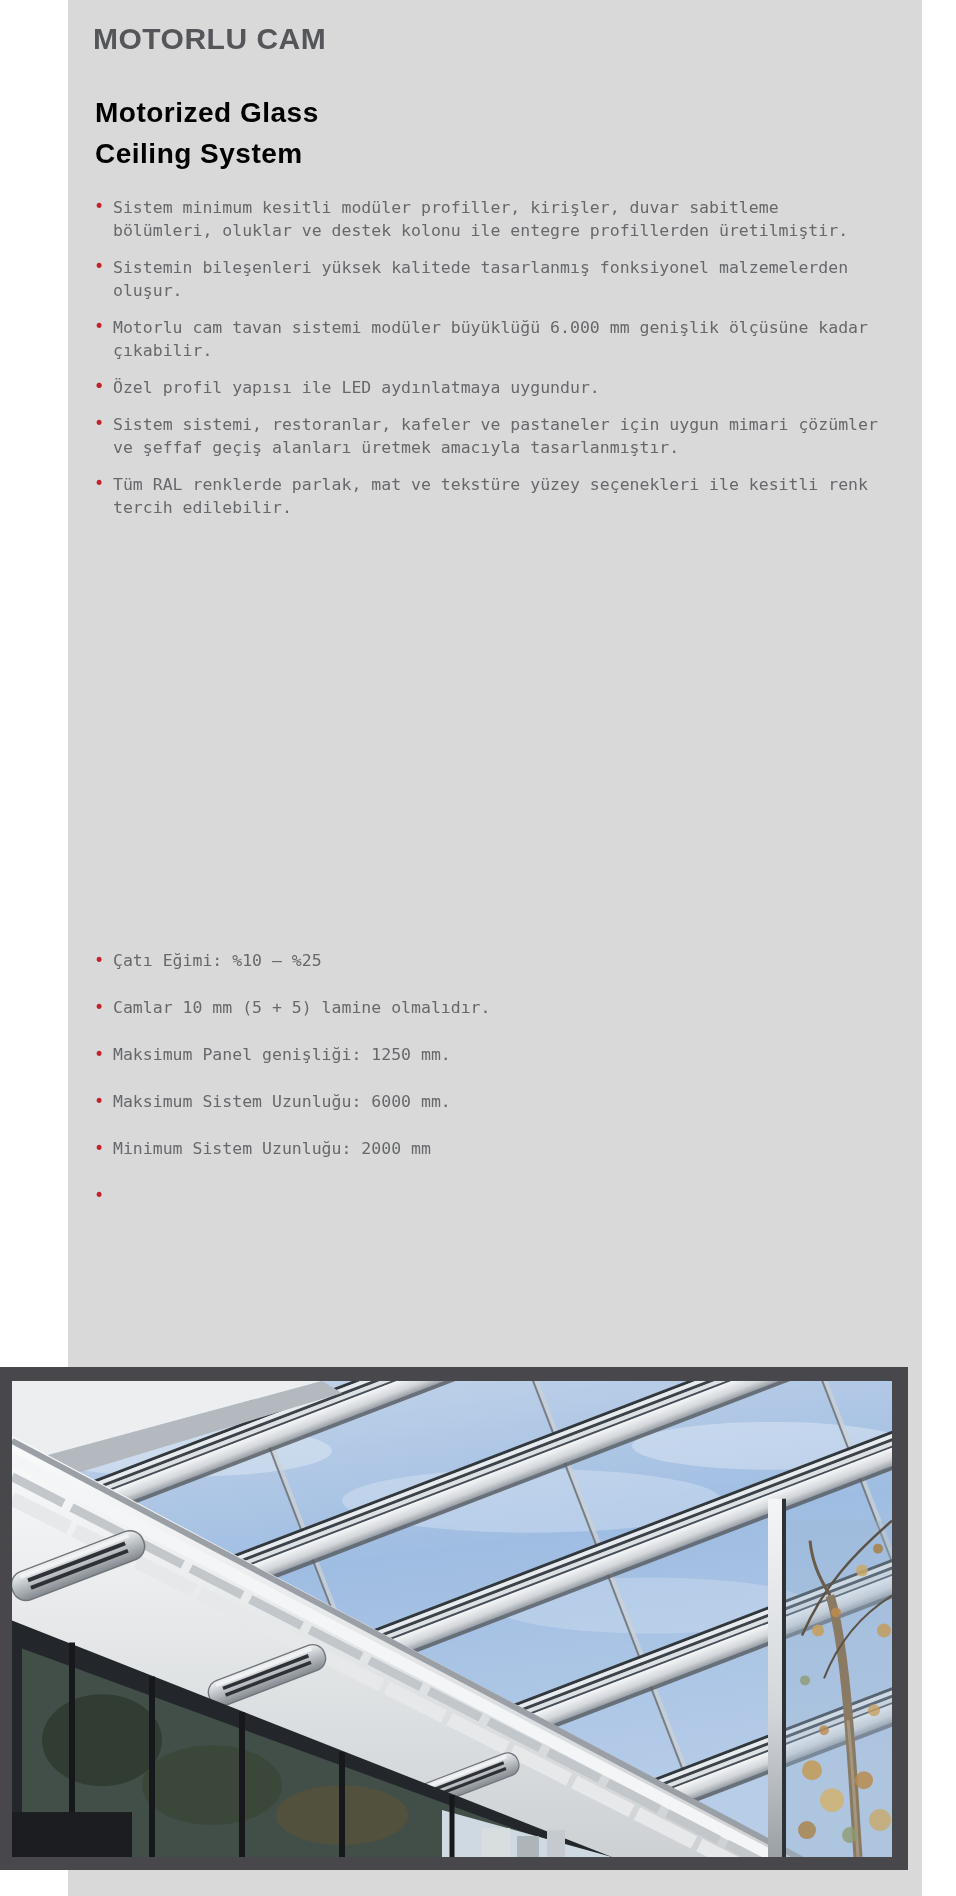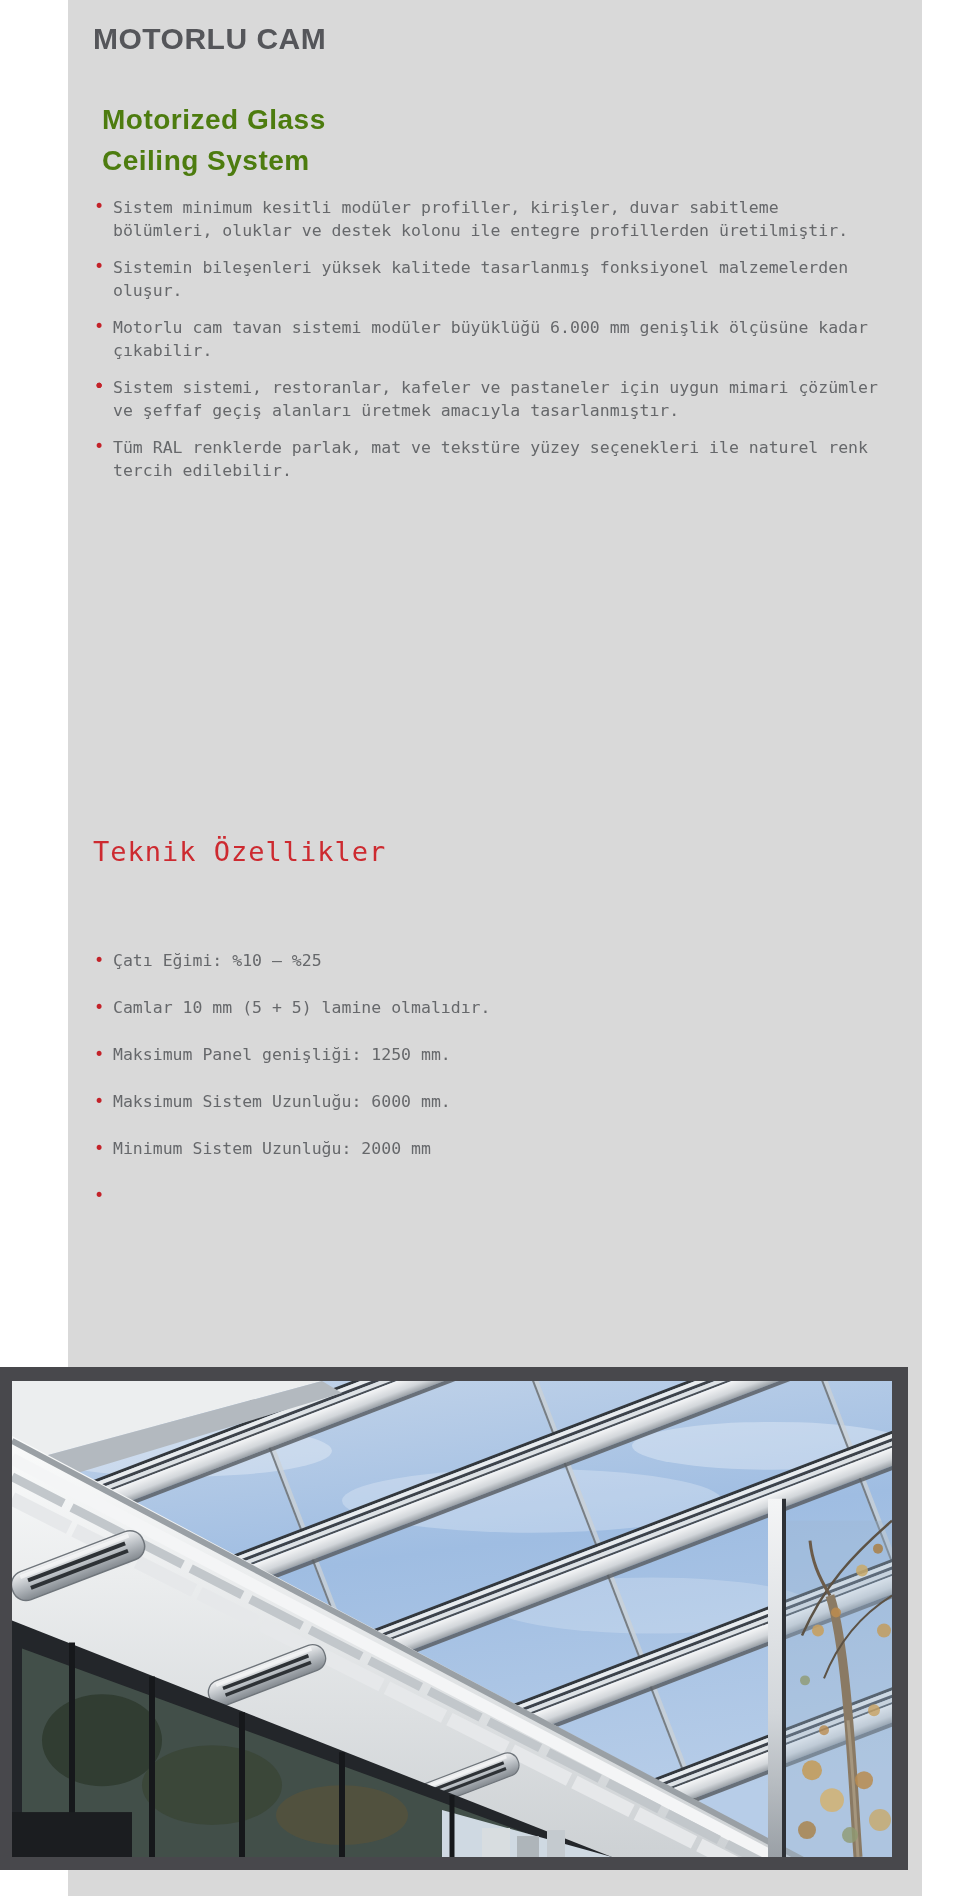--- a/index.html
+++ b/index.html
@@ -12,23 +12,23 @@
     position:absolute;left:68px;top:0;width:854px;height:1896px;
     background:#d9d9d9;
   }
   .title{
     position:absolute;left:25px;top:22px;margin:0;
     font:bold 30px/33px "Liberation Sans",sans-serif;
     color:#55565a;letter-spacing:.5px;
   }
   .title span{display:block;}
   .subtitle{
-    position:absolute;left:25px;top:90px;margin:9px;
+    position:absolute;left:25px;top:90px;margin:2px;
     font:bold 28px/41px "Liberation Sans",sans-serif;
-    color:#4d7c0f;letter-spacing:.5px;
+    color:#000000;letter-spacing:.5px;
   }
   .subtitle span{display:block;}
   ul.blist{
     list-style:none;margin:0;padding:0;
     font-family:"DejaVu Sans Mono",monospace;
     color:#66686b;
   }
   .features{position:absolute;left:25px;top:196px;width:792px;}
   .features li{
     position:relative;padding-left:20px;margin:0 0 14px 0;
@@ -88,34 +88,34 @@
         <span class="dot">•</span>
         <span>Motorlu cam tavan sistemi modüler büyüklüğü 6.000 mm genişlik ölçüsüne kadar çıkabilir.</span>
       </li>
 
       <li>
         <span class="dot">•</span>
       </li>
 
       <li>
         <span class="dot">•</span>
+        <span>Özel profil yapısı ile LED aydınlatmaya uygundur.</span>
       </li>
 
       <li>
         <span class="dot">•</span>
         <span>Sistem sistemi, restoranlar, kafeler ve pastaneler için uygun mimari çözümler ve şeffaf geçiş alanları üretmek amacıyla tasarlanmıştır.</span>
       </li>
 
       <li>
         <span class="dot">•</span>
-        <span>Tüm RAL renklerde parlak, mat ve tekstüre yüzey seçenekleri ile naturel renk tercih edilebilir.</span>
+        <span>Tüm RAL renklerde parlak, mat ve tekstüre yüzey seçenekleri ile kesitli renk tercih edilebilir.</span>
       </li>
     </ul>
 
-  <h3 class="heading">Teknik Özellikler</h3>
 
   <ul class="blist specs">
 
       <li>
         <span class="dot">•</span>
         <span>Çatı Eğimi: %10 – %25</span>
       </li>
 
       <li>
         <span class="dot">•</span>

